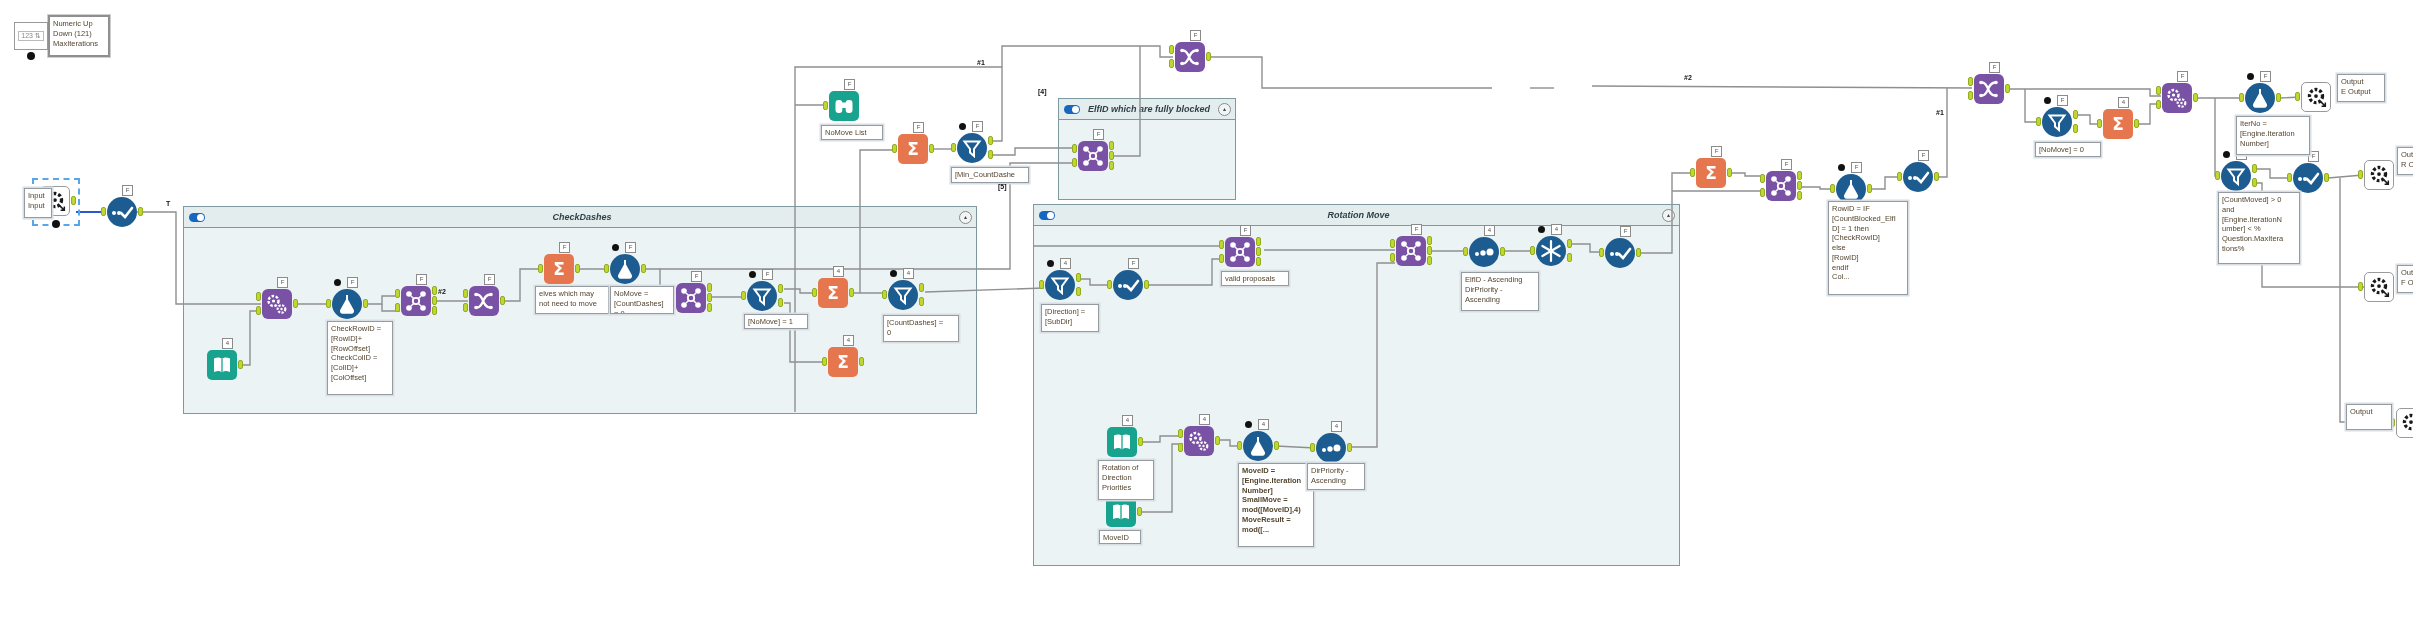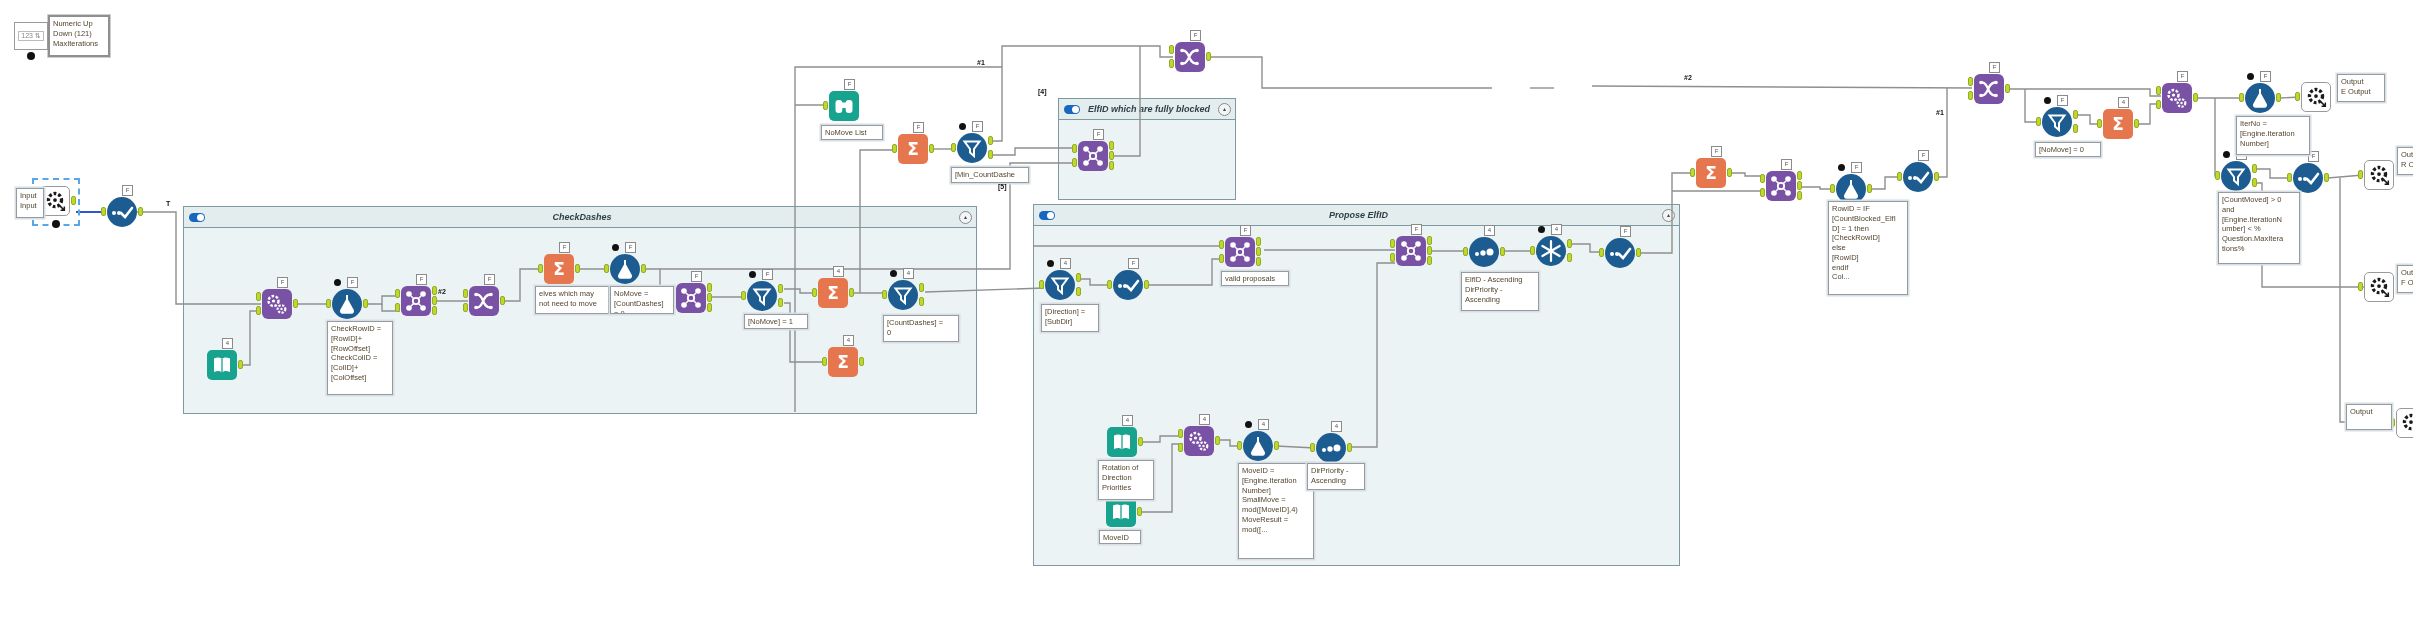--- a/index.html
+++ b/index.html
@@ -46,21 +46,21 @@
     <div class="container" style="left: 1058px; top: 98px; width: 176px; height: 100px;">
       <div class="c-header">
         <div class="toggle"></div>
         <div class="c-title">ElfID  which  are  fully  blocked</div>
         <div class="collapse">▴</div>
       </div>
     </div>
     <div class="container" style="left: 1033px; top: 204px; width: 645px; height: 360px;">
       <div class="c-header">
         <div class="toggle"></div>
-        <div class="c-title">Propose ElfID</div>
+        <div class="c-title">Rotation Move</div>
         <div class="collapse">▴</div>
       </div>
     </div>
     <svg id="wires" width="2413" height="641">
       <polyline points="76,212 106,212" fill="none" stroke="#2f55d4" stroke-width="2"></polyline>
       <polyline points="137,212 176,212 176,304 261,304" fill="none" stroke="#8f8f8f" stroke-width="1.4"></polyline>
       <polyline points="239,365 250,365 250,311 261,311" fill="none" stroke="#8f8f8f" stroke-width="1.4"></polyline>
       <polyline points="294,304 331,304" fill="none" stroke="#8f8f8f" stroke-width="1.4"></polyline>
       <polyline points="365,304 382,304 382,296 400,296" fill="none" stroke="#8f8f8f" stroke-width="1.4"></polyline>
       <polyline points="382,304 382,311 400,311" fill="none" stroke="#8f8f8f" stroke-width="1.4"></polyline>
@@ -710,21 +710,21 @@
           <circle cx="15" cy="14" r="7" fill="none" stroke="#1a1a1a" stroke-width="3.6" stroke-dasharray="3 2.1"></circle>
           <circle cx="15" cy="14" r="2" fill="#1a1a1a"></circle>
           <path d="M20.5 20.5l4.5 4.5m0-4v4h-4" stroke="#1a1a1a" stroke-width="1.6" fill="none"></path>
         </svg>
       </div>
       <div class="anchor" style="left: -6px; top: 10px;"></div>
     </div>
     <div class="lbl thick" style="left: 48px; top: 15px; width: 62px; height: 42px;">Numeric Up
 Down (121)
 MaxIterations</div>
-    <div class="lbl" style="left: 16px; top: 188px; width: 28px; height: 30px;">Input
+    <div class="lbl" style="left: 24px; top: 188px; width: 28px; height: 30px;">Input
 Input</div>
     <div class="lbl" style="left: 821px; top: 125px; width: 62px; height: 15px;">NoMove List</div>
     <div class="lbl" style="left: 327px; top: 321px; width: 66px; height: 74px;">CheckRowID =
 [RowID]+
 [RowOffset]
 CheckColID =
 [ColID]+
 [ColOffset]</div>
     <div class="lbl" style="left: 535px; top: 286px; width: 74px; height: 28px;">elves which may
 not need to move</div>
@@ -738,21 +738,21 @@
     <div class="lbl" style="left: 1041px; top: 304px; width: 58px; height: 28px;">[Direction] =
 [SubDir]</div>
     <div class="lbl" style="left: 1221px; top: 271px; width: 68px; height: 15px;">valid proposals</div>
     <div class="lbl" style="left: 1461px; top: 272px; width: 78px; height: 39px;">ElfID - Ascending
 DirPriority -
 Ascending</div>
     <div class="lbl" style="left: 1098px; top: 460px; width: 56px; height: 40px;">Rotation of
 Direction
 Priorities</div>
     <div class="lbl" style="left: 1099px; top: 530px; width: 42px; height: 14px;">MoveID</div>
-    <div class="lbl" style="left: 1238px; top: 463px; width: 76px; height: 96px;">MoveID =
+    <div class="lbl" style="left: 1238px; top: 463px; width: 76px; height: 84px; font-weight: bold;">MoveID =
 [Engine.Iteration
 Number]
 SmallMove =
 mod([MoveID],4)
 MoveResult =
 mod([...</div>
     <div class="lbl" style="left: 1307px; top: 463px; width: 58px; height: 27px;">DirPriority -
 Ascending</div>
     <div class="lbl" style="left: 1828px; top: 201px; width: 80px; height: 94px;">RowID = IF
 [CountBlocked_ElfI

